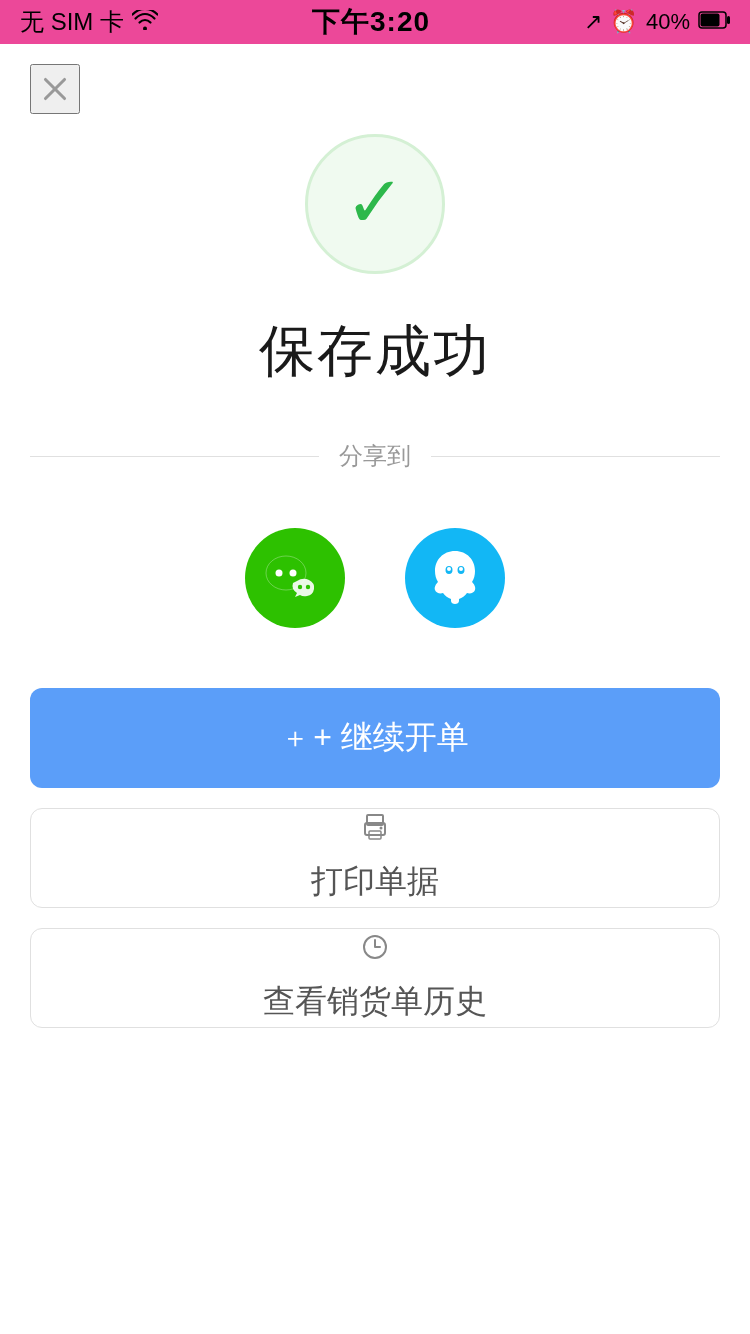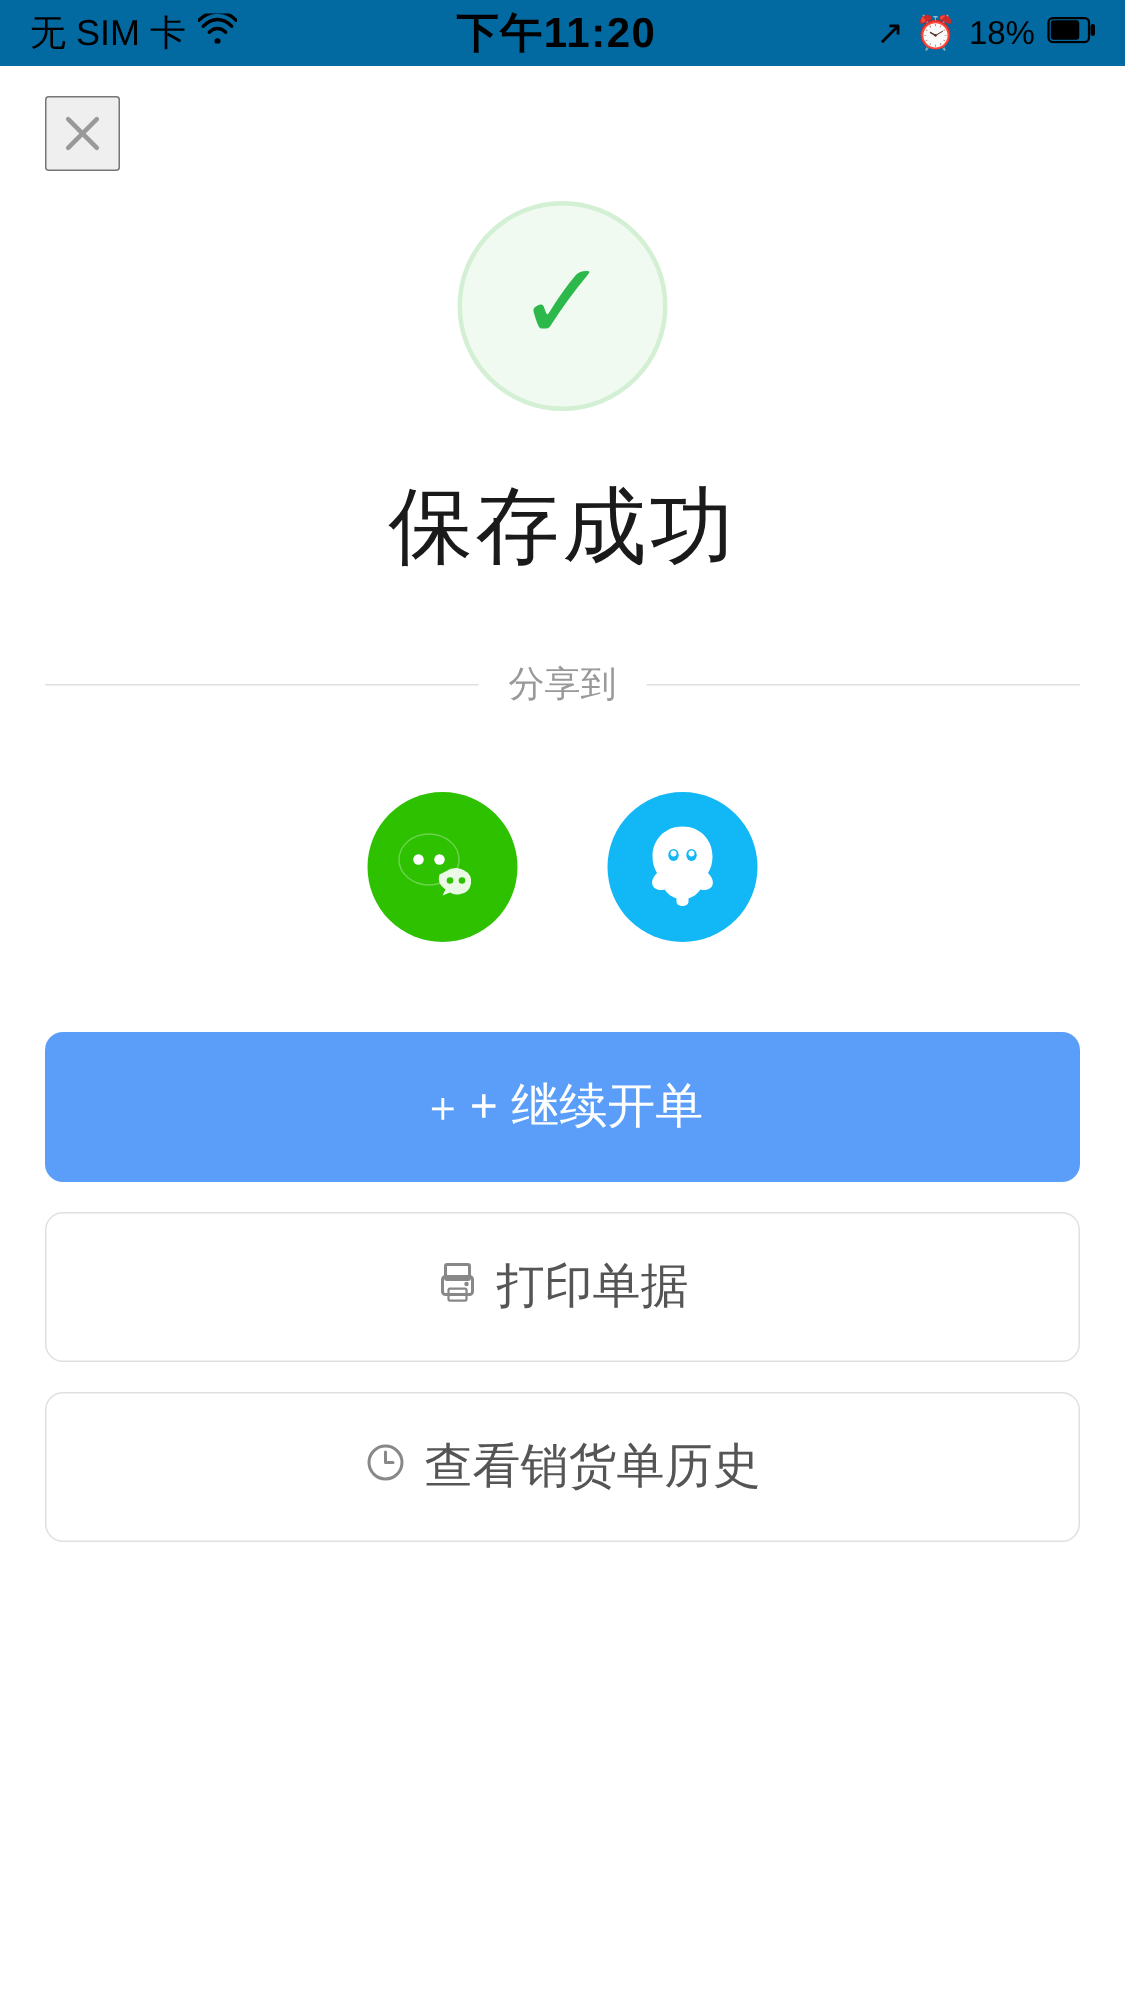--- a/index.html
+++ b/index.html
@@ -11,21 +11,21 @@
       background: #ffffff;
       font-family: -apple-system, 'PingFang SC', 'Helvetica Neue', sans-serif;
       display: flex;
       flex-direction: column;
     }
 
     
     .status-bar {
       width: 100%;
       height: 44px;
-      background: #0369a1;
+      background: #ec4899;
       display: flex;
       align-items: center;
       justify-content: space-between;
       padding: 0 20px;
       flex-shrink: 0;
     }
 
     .status-left {
       display: flex;
       align-items: center;
@@ -214,24 +214,24 @@
     .btn-secondary {
       width: 100%;
       height: 100px;
       background: #ffffff;
       border: 1px solid #e0e0e0;
       border-radius: 12px;
       font-size: 32px;
       color: #555;
       cursor: pointer;
       display: flex;
-      align-items: center;
       justify-content: center;
       gap: 12px;
       font-weight: 400;
+      flex-direction: column;
     }
 
     .btn-icon {
       font-size: 28px;
       color: inherit;
     }
   </style>
 </head>
 <body>
 
@@ -240,25 +240,25 @@
     <span>无 SIM 卡</span>
     <span>
       <svg width="26" height="20" viewBox="0 0 26 20" fill="none">
         <path d="M13 16.5a2 2 0 1 1 0 4 2 2 0 0 1 0-4z" fill="#000"></path>
         <path d="M7.5 12.5C9.1 10.9 11 10 13 10s3.9.9 5.5 2.5" stroke="#000" stroke-width="2.2" fill="none" stroke-linecap="round"></path>
         <path d="M3.5 8.5C6.2 5.8 9.4 4 13 4s6.8 1.8 9.5 4.5" stroke="#000" stroke-width="2.2" fill="none" stroke-linecap="round"></path>
         <path d="M0.5 4.5C4.2 0.8 8.4 -1 13 -1s8.8 1.8 12.5 5.5" stroke="#000" stroke-width="2.2" fill="none" stroke-linecap="round"></path>
       </svg>
     </span>
   </div>
-  <div class="status-center">下午11:20</div>
+  <div class="status-center">下午3:20</div>
   <div class="status-right">
     <span>↗</span>
     <span>⏰</span>
-    <span>18%</span>
+    <span>40%</span>
     <span>
       <svg width="32" height="18" viewBox="0 0 32 18" fill="none">
         <rect x="1" y="1" width="27" height="16" rx="3" stroke="#000" stroke-width="1.5"></rect>
         <rect x="29" y="5" width="3" height="8" rx="1.5" fill="#000"></rect>
         <rect x="2.5" y="2.5" width="19" height="13" rx="2" fill="#000"></rect>
       </svg>
     </span>
   </div>
 </div>
 

